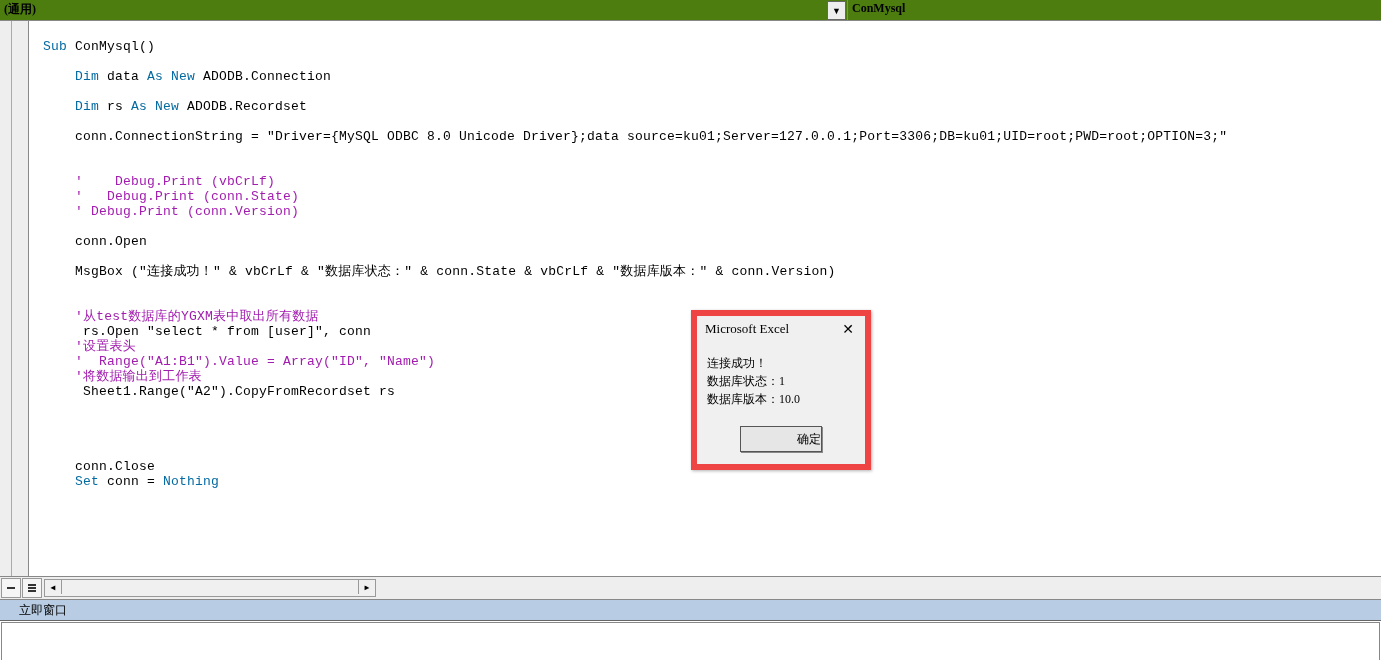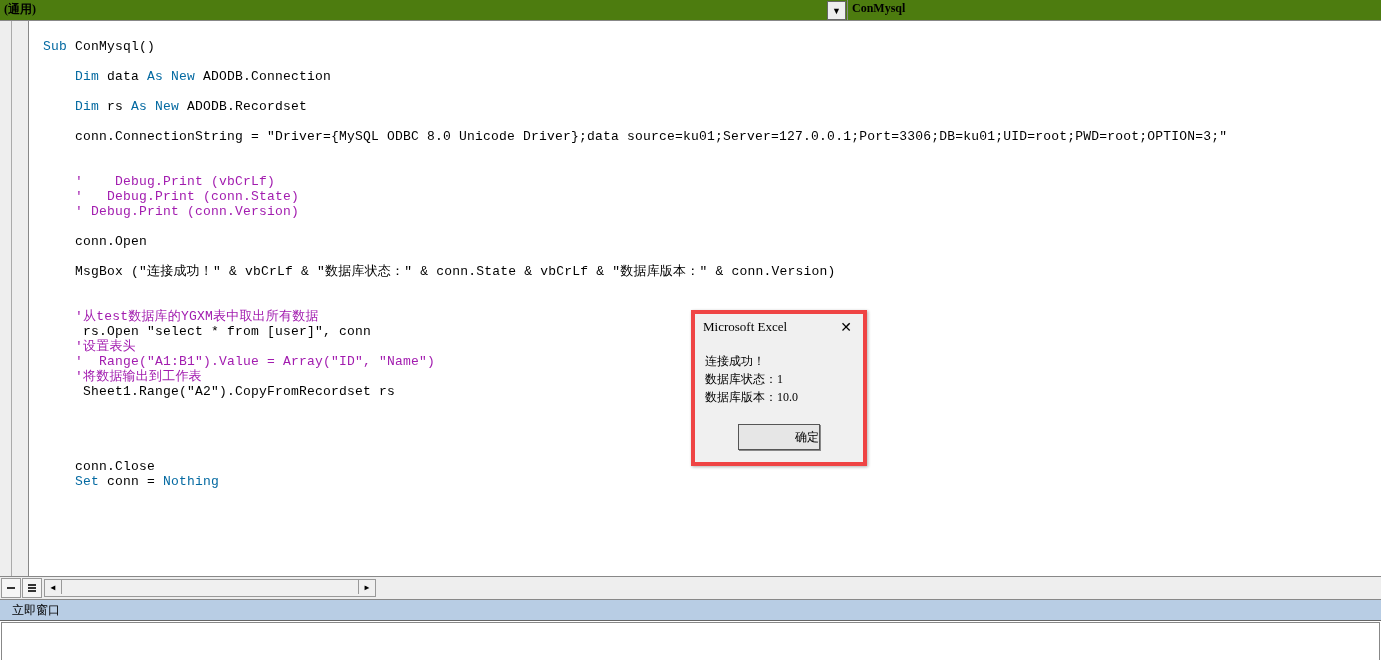--- a/index.html
+++ b/index.html
@@ -25,25 +25,25 @@
   .viewbar{height:22px;display:flex;align-items:center;background:#eee;
     border-top:1px solid #888;border-bottom:1px solid #888;}
   .vb-btn{width:18px;height:18px;border:1px solid #999;background:#f5f5f5;
     display:flex;align-items:center;justify-content:center;margin-left:1px;}
   .hscroll{flex:0 0 330px;height:16px;border:1px solid #999;background:#f0f0f0;margin-left:2px;position:relative;}
   .hscroll .lar{position:absolute;left:0;top:0;width:16px;height:14px;border-right:1px solid #999;
     display:flex;align-items:center;justify-content:center;font-size:8px;}
   .hscroll .rar{position:absolute;right:0;top:0;width:16px;height:14px;border-left:1px solid #999;
     display:flex;align-items:center;justify-content:center;font-size:8px;}
   .imm-title{height:18px;background:#b8cde4;border-bottom:1px solid #666;
-    font-family:"SimSun";font-size:12px;padding:1px 12px;display:flex;align-items:flex-end;}
+    font-family:"SimSun";font-size:12px;padding:1px 19px;display:flex;align-items:flex-end;}
   .imm-body{height:43px;background:#fff;border:1px solid #888;margin:1px;}
   
   .dlg{position:absolute;left:691px;top:310px;width:168px;background:#f0f0f0;
-    border:4px solid #ef4444;box-shadow:1px 1px 3px rgba(0,0,0,.3);
+    border:6px solid #ef4444;box-shadow:1px 1px 3px rgba(0,0,0,.3);
     font-family:"Microsoft YaHei","SimSun";font-size:12px;}
   .dlg-title{display:flex;align-items:center;justify-content:space-between;
     padding:4px 8px 6px 8px;}
   .dlg-title .t{font-size:13px;}
   .dlg-close{width:18px;height:18px;display:flex;align-items:center;justify-content:center;
     font-size:14px;cursor:default;}
   .dlg-body{padding:10px 10px 4px 10px;line-height:18px;}
   .dlg-foot{display:flex;justify-content:center;padding:14px 0 12px 0;}
   .dlg-btn{width:80px;height:24px;border:1px solid #555;background:#e6e6e6;
     box-shadow:1px 1px 0 #888;display:flex;align-items:center;justify-content:flex-end;}

